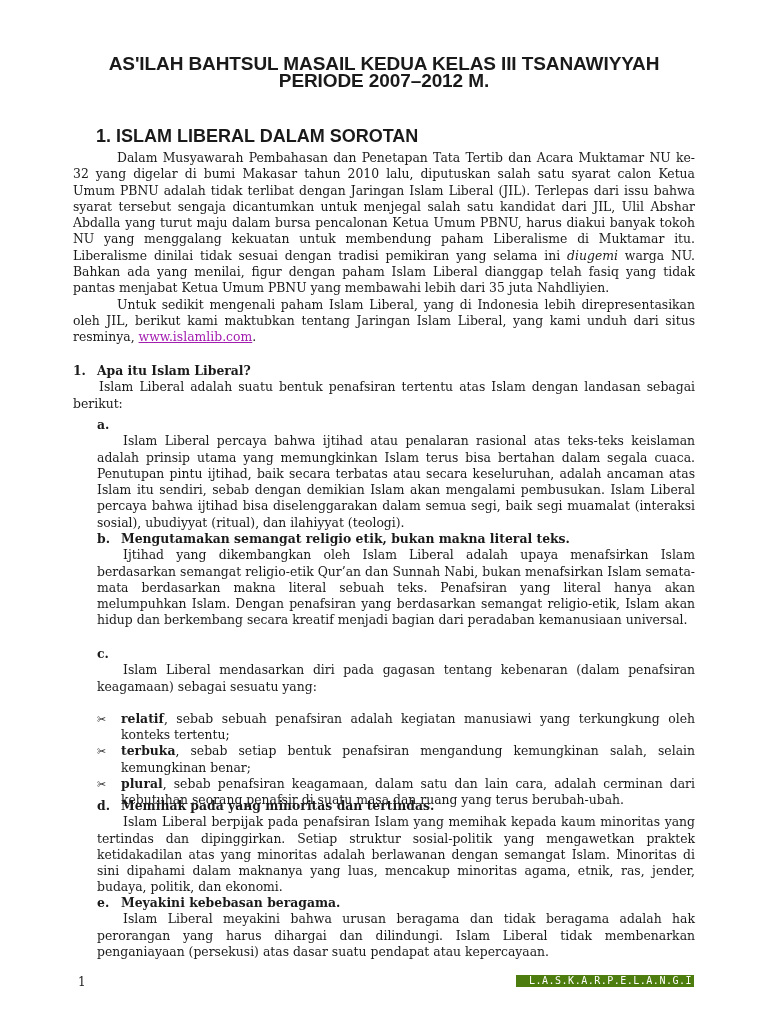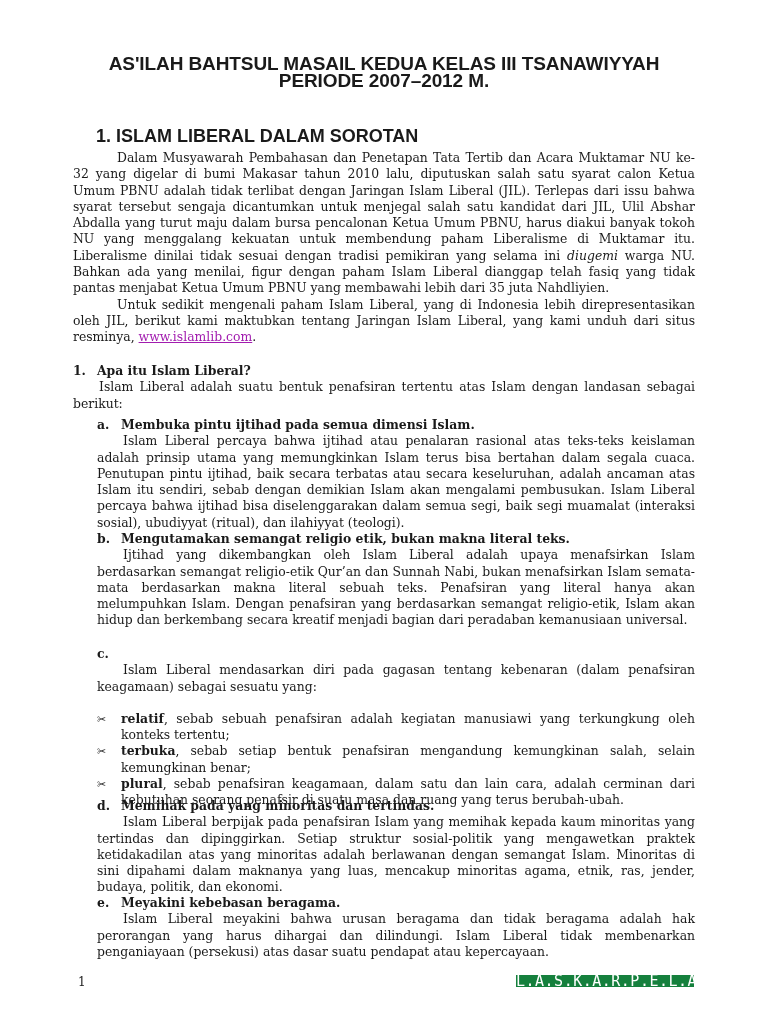--- a/index.html
+++ b/index.html
@@ -19,22 +19,22 @@
   .b { font-weight: bold; }
   .i { font-style: italic; }
   a.link { color: #a21caf; text-decoration: underline; }
   .sub-head { font-weight: bold; display: flex; }
   .sub-head .lbl { width: 24px; flex: none; }
   .bullet { display: flex; }
   .bullet .mk { width: 24px; flex: none; font-size: 11px; color: #333; padding-top: 1px; }
   .bullet .txt { flex: 1; text-align: justify; }
   .footer-num { position: absolute; left: 78px; top: 975px; font-size: 12px; }
   .footer-badge { position: absolute; left: 516px; top: 975px; width: 178px; height: 12px;
-                  background: #15803d; color: #fff; font-family: "DejaVu Sans Mono", monospace;
-                  font-size: 15px; line-height: 12px; text-align: right; padding-right: 2px;
+                  background: #4d7c0f; color: #fff; font-family: "DejaVu Sans Mono", monospace;
+                  font-size: 10px; line-height: 12px; text-align: right; padding-right: 2px;
                   letter-spacing: 0.5px; box-sizing: border-box; }
 </style>
 </head>
 <body>
 
 <div class="page">
 
   <div class="title" style="top:53px;">AS'ILAH BAHTSUL MASAIL KEDUA KELAS III TSANAWIYYAH</div>
   <div class="title" style="top:70px;">PERIODE 2007–2012 M.</div>
 
@@ -50,21 +50,20 @@
   <div class="block" style="left:73px; top:363px; width:622px;">
     <div class="b" style="font-family:'DejaVu Serif',serif;">
       <span style="display:inline-block;width:24px;">1.</span><span>Apa itu Islam Liberal?</span>
     </div>
     <p class="indent-sm">Islam Liberal adalah suatu bentuk penafsiran tertentu atas Islam dengan landasan sebagai berikut:</p>
   </div>
 
   <div class="block" style="left:97px; top:417px; width:598px;">
     <div class="sub-head">
         <span class="lbl">a.</span>
-        <span>Membuka pintu ijtihad pada semua dimensi Islam.</span>
       </div>
     <p class="indent-sm">Islam Liberal percaya bahwa ijtihad atau penalaran rasional atas teks-teks keislaman adalah prinsip utama yang memungkinkan Islam terus bisa bertahan dalam segala cuaca. Penutupan pintu ijtihad, baik secara terbatas atau secara keseluruhan, adalah ancaman atas Islam itu sendiri, sebab dengan demikian Islam akan mengalami pembusukan. Islam Liberal percaya bahwa ijtihad bisa diselenggarakan dalam semua segi, baik segi muamalat (interaksi sosial), ubudiyyat (ritual), dan ilahiyyat (teologi).</p>
   </div>
 
   <div class="block" style="left:97px; top:531px; width:598px;">
     <div class="sub-head">
         <span class="lbl">b.</span>
         <span>Mengutamakan semangat religio etik, bukan makna literal teks.</span>
       </div>
     <p class="indent-sm">Ijtihad yang dikembangkan oleh Islam Liberal adalah upaya menafsirkan Islam berdasarkan semangat religio-etik Qur’an dan Sunnah Nabi, bukan menafsirkan Islam semata-mata berdasarkan makna literal sebuah teks. Penafsiran yang literal hanya akan melumpuhkan Islam. Dengan penafsiran yang berdasarkan semangat religio-etik, Islam akan hidup dan berkembang secara kreatif menjadi bagian dari peradaban kemanusiaan universal.</p>

